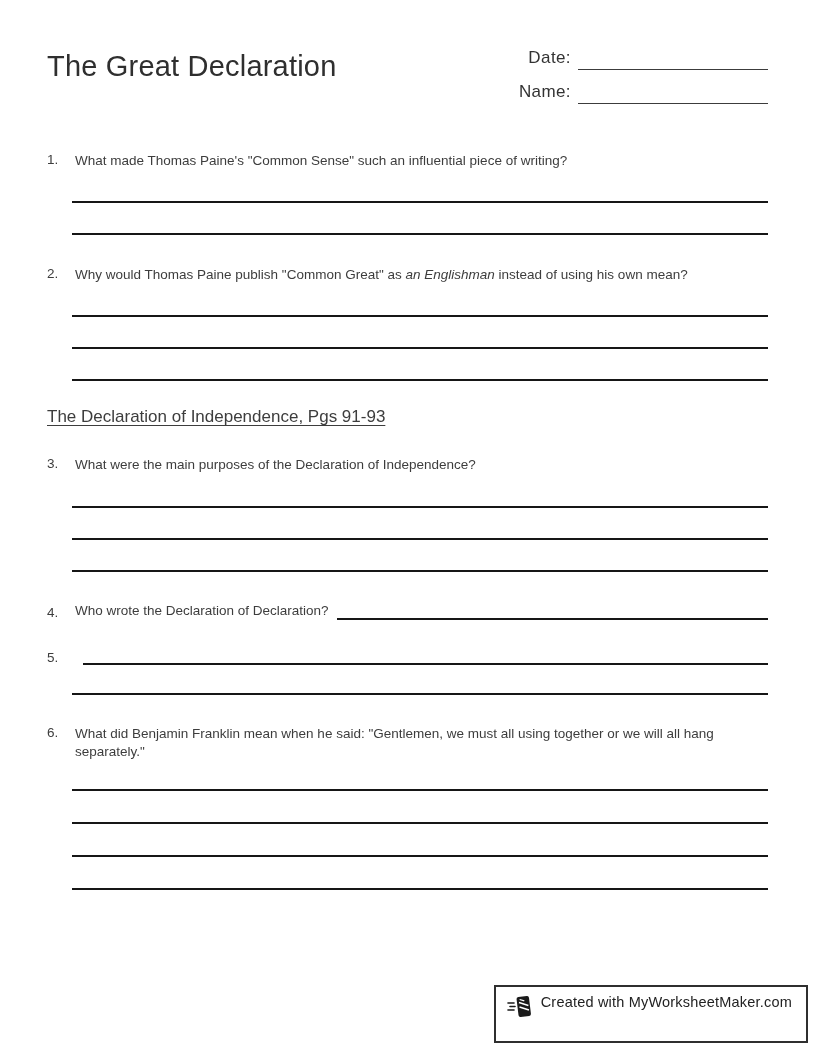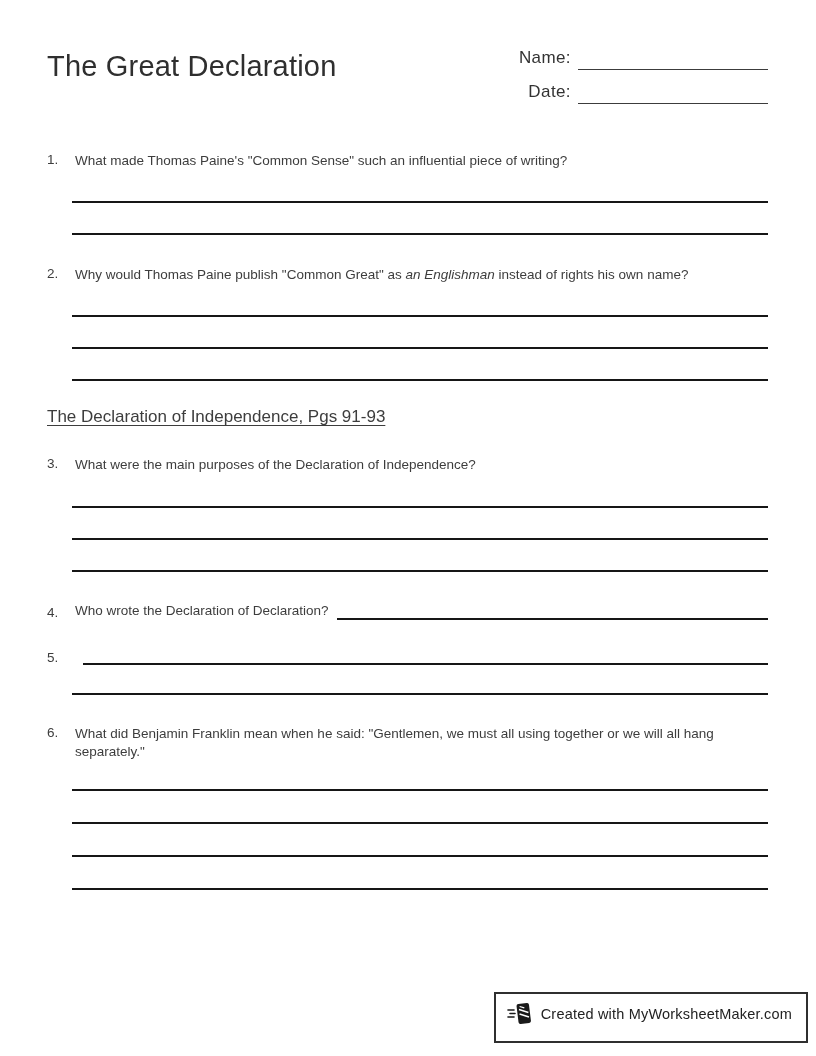--- a/index.html
+++ b/index.html
@@ -103,61 +103,61 @@
   .gap-q6 { margin-top: 31px; }
 
   
   .footer-badge {
     position: absolute;
     right: 8px;
     bottom: 13px;
     border: 2px solid #2f2f2f;
     background: #ffffff;
     display: flex;
-    align-items: center;
-    padding: 7px 14px 15px 11px;
+    align-items: flex-start;
+    padding: 7px 14px 22px 11px;
   }
   .footer-icon { margin-right: 8px; display: inline-flex; }
   .footer-text {
     font-size: 14.5px;
     color: #222222;
     letter-spacing: 0.2px;
   }
 </style>
 </head>
 <body>
 
 <div class="page">
 
   <div class="header">
     <h1 class="title">The Great Declaration</h1>
     <div class="fields">
       <div class="field-row">
+        <span class="field-label">Date:</span>
+        <span class="field-blank"></span>
+      </div>
+      <div class="field-row">
         <span class="field-label">Name:</span>
         <span class="field-blank"></span>
       </div>
-      <div class="field-row">
-        <span class="field-label">Date:</span>
-        <span class="field-blank"></span>
-      </div>
     </div>
   </div>
 
   <div class="q mt-q1">
     <span class="qnum">1.</span>
     <span class="qtext">What made Thomas Paine's "Common Sense" such an influential piece of writing?</span>
   </div>
   <div class="lines">
     <div class="ansline gap-first"></div>
     <div class="ansline gap-line"></div>
   </div>
 
   <div class="q mt-q2">
     <span class="qnum">2.</span>
-    <span class="qtext"><span>Why would Thomas Paine publish "Common Great" as </span><em>an Englishman</em><span> instead of rights his own name?</span></span>
+    <span class="qtext"><span>Why would Thomas Paine publish "Common Great" as </span><em>an Englishman</em><span> instead of using his own mean?</span></span>
   </div>
   <div class="lines">
     <div class="ansline gap-first"></div>
     <div class="ansline gap-line"></div>
     <div class="ansline gap-line"></div>
   </div>
 
   <h2 class="section-heading mt-heading">The Declaration of Independence, Pgs 91-93</h2>
 
   <div class="q mt-q3">

